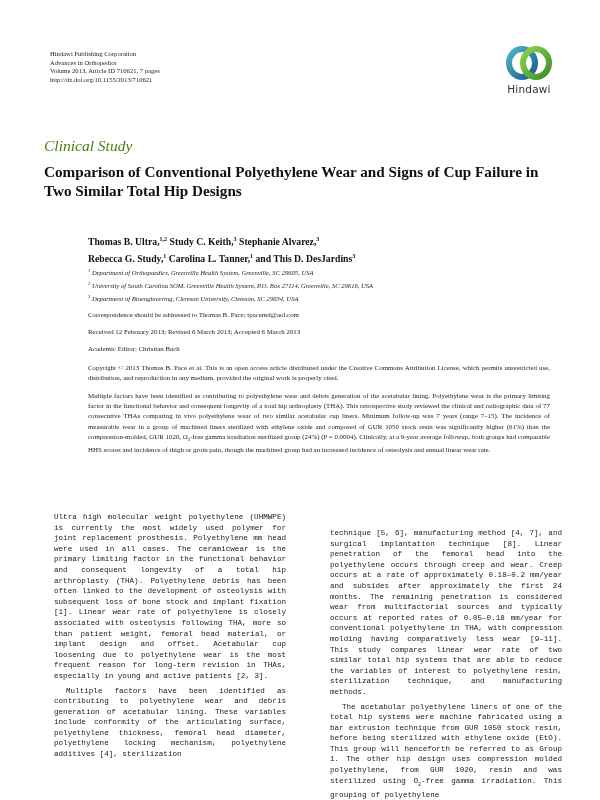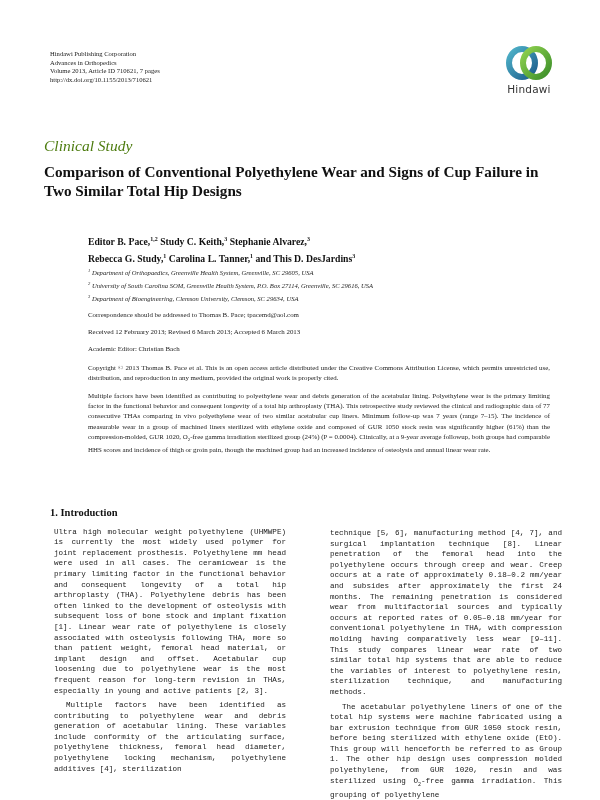--- a/index.html
+++ b/index.html
@@ -51,21 +51,21 @@
     <ellipse cx="18" cy="19" rx="13" ry="14" fill="none" stroke="url(#gblue)" stroke-width="6"></ellipse>
     <ellipse cx="32" cy="19" rx="13" ry="14" fill="none" stroke="url(#ggreen)" stroke-width="6"></ellipse>
   </svg>
   <div class="logo-text">Hindawi</div>
 </div>
 
 <div class="article-type">Clinical Study</div>
 <h1 class="title">Comparison of Conventional Polyethylene Wear and Signs of Cup Failure in Two Similar Total Hip Designs</h1>
 
 <div class="authors">
-  <span>Editor B. Pace,</span><sup>1,2</sup>
+  <span>Thomas B. Ultra,</span><sup>1,2</sup>
   <span>Study C. Keith,</span><sup>3</sup>
   <span>Stephanie Alvarez,</span><sup>3</sup><br>
   <span>Rebecca G. Study,</span><sup>1</sup>
   <span>Carolina L. Tanner,</span><sup>1</sup>
   <span>and This D. DesJardins</span><sup>3</sup>
 </div>
 
 <div class="affils">
   <div><sup>1</sup> <span>Department of Orthopaedics, Greenville Health System, Greenville, SC 29605, USA</span></div>
   <div><sup>2</sup> <span>University of South Carolina SOM, Greenville Health System, P.O. Box 27114, Greenville, SC 29616, USA</span></div>
@@ -76,21 +76,20 @@
 <div class="meta-line" style="top:328px;">Received 12 February 2013; Revised 6 March 2013; Accepted 6 March 2013</div>
 <div class="meta-line" style="top:345px;">Academic Editor: Christian Bach</div>
 
 <div class="copyright">Copyright © 2013 Thomas B. Pace et al. This is an open access article distributed under the Creative Commons Attribution License, which permits unrestricted use, distribution, and reproduction in any medium, provided the original work is properly cited.</div>
 
 <div class="abstract">
   <span>Multiple factors have been identified as contributing to polyethylene wear and debris generation of the acetabular lining. Polyethylene wear is the primary limiting factor in the functional behavior and consequent longevity of a total hip arthroplasty (THA). This retrospective study reviewed the clinical and radiographic data of 77 consecutive THAs comparing in vivo polyethylene wear of two similar acetabular cup liners. Minimum follow-up was 7 years (range 7–15). The incidence of measurable wear in a group of machined liners sterilized with ethylene oxide and composed of GUR 1050 stock resin was significantly higher (61%) than the compression-molded, GUR 1020, O</span><sub>2</sub><span>-free gamma irradiation sterilized group (24%) (P = 0.0004). Clinically, at a 9-year average followup, both groups had comparable HHS scores and incidence of thigh or groin pain, though the machined group had an increased incidence of osteolysis and annual linear wear rate.</span>
 </div>
 
 <div class="col col-left">
-  <h2 class="section-heading">1. Introduction</h2>
   <p class="para">Ultra high molecular weight polyethylene (UHMWPE) is currently the most widely used polymer for joint replacement prosthesis. Polyethylene mm head were used in all cases. The ceramicwear is the primary limiting factor in the functional behavior and consequent longevity of a total hip arthroplasty (THA). Polyethylene debris has been often linked to the development of osteolysis with subsequent loss of bone stock and implant fixation [1]. Linear wear rate of polyethylene is closely associated with osteolysis following THA, more so than patient weight, femoral head material, or implant design and offset. Acetabular cup loosening due to polyethylene wear is the most frequent reason for long-term revision in THAs, especially in young and active patients [2, 3].</p>
   <p class="para indent">Multiple factors have been identified as contributing to polyethylene wear and debris generation of acetabular lining. These variables include conformity of the articulating surface, polyethylene thickness, femoral head diameter, polyethylene locking mechanism, polyethylene additives [4], sterilization</p>
 </div>
 
 <div class="col col-right">
   <p class="para">technique [5, 6], manufacturing method [4, 7], and surgical implantation technique [8]. Linear penetration of the femoral head into the polyethylene occurs through creep and wear. Creep occurs at a rate of approximately 0.18–0.2 mm/year and subsides after approximately the first 24 months. The remaining penetration is considered wear from multifactorial sources and typically occurs at reported rates of 0.05–0.18 mm/year for conventional polyethylene in THA, with compression molding having comparatively less wear [9–11]. This study compares linear wear rate of two similar total hip systems that are able to reduce the variables of interest to polyethylene resin, sterilization technique, and manufacturing methods.</p>
   <p class="para indent"><span>The acetabular polyethylene liners of one of the total hip systems were machine fabricated using a bar extrusion technique from GUR 1050 stock resin, before being sterilized with ethylene oxide (EtO). This group will henceforth be referred to as Group 1. The other hip design uses compression molded polyethylene, from GUR 1020, resin and was sterilized using O</span><sub>2</sub><span>-free gamma irradiation. This grouping of polyethylene</span></p>
 </div>
 
 </body></html>

